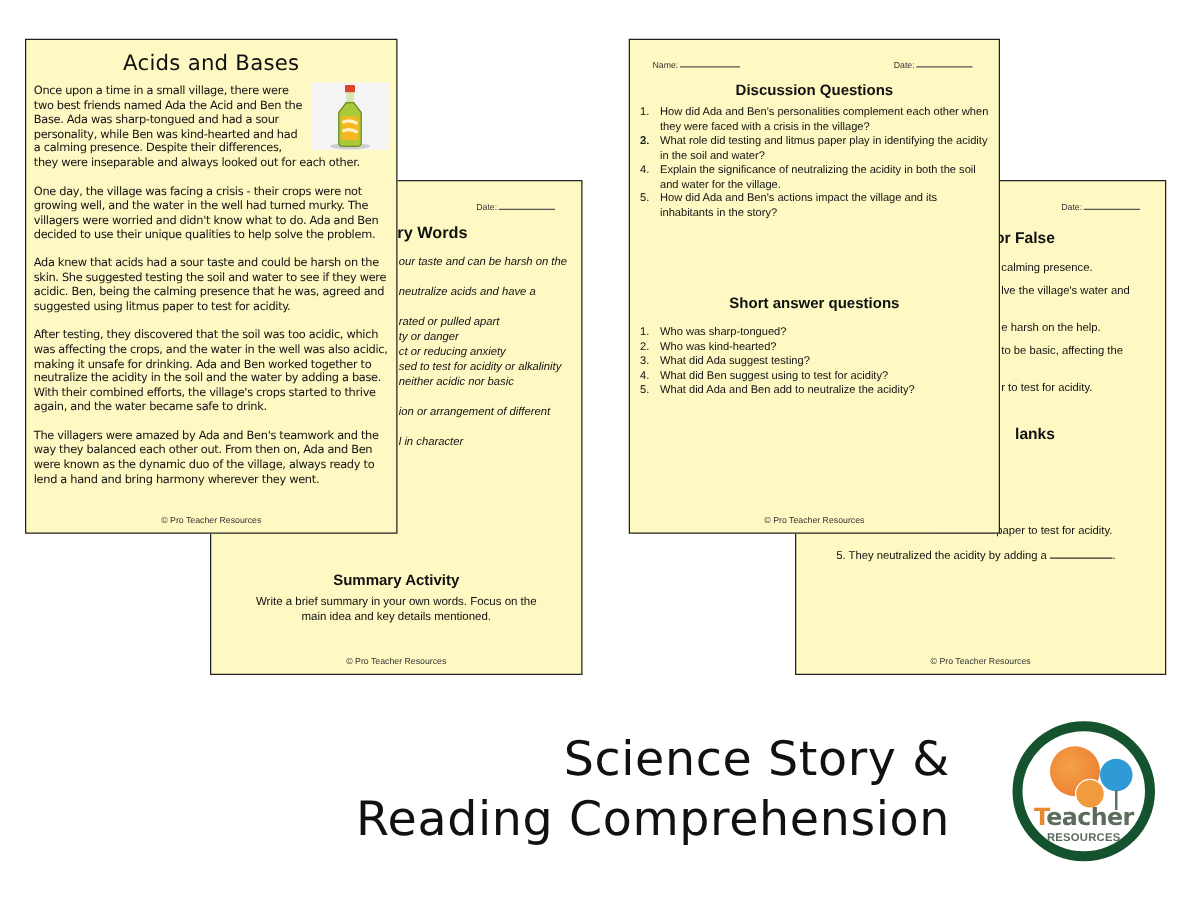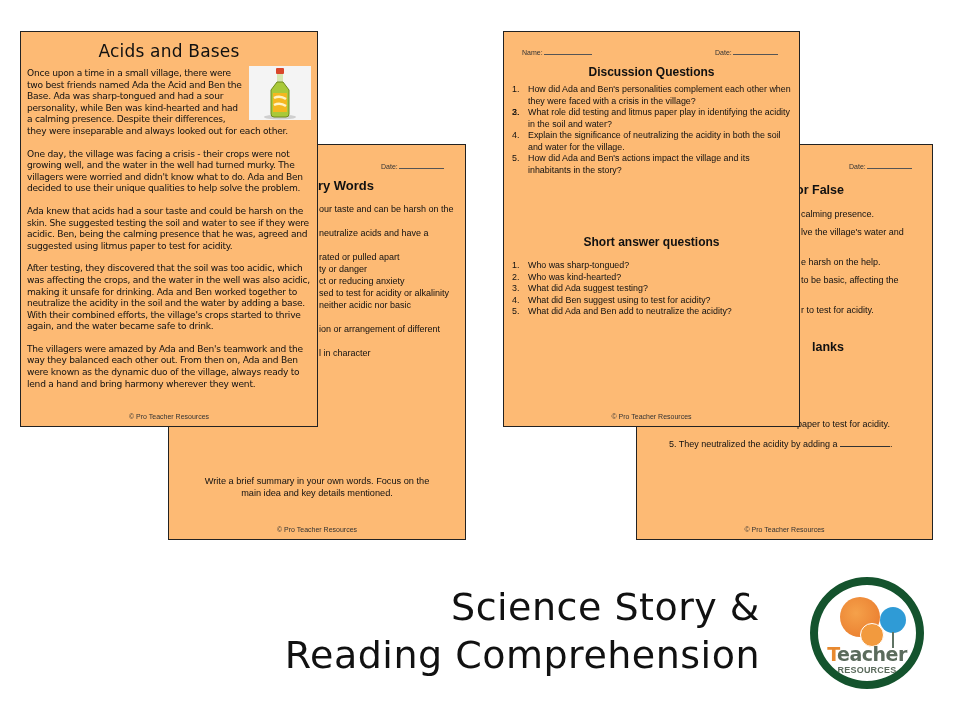--- a/index.html
+++ b/index.html
@@ -1,37 +1,37 @@
 <!DOCTYPE html>
 <html><head>
 <meta charset="utf-8">
 <style>
   html, body { margin:0; padding:0; }
   body { width:960px; height:720px; background:#ffffff; position:relative; overflow:hidden;
          font-family:"DejaVu Sans", sans-serif; color:#111; }
-  .page { position:absolute; background:#fdba74; border:1.5px solid #222; box-sizing:border-box; overflow:hidden; }
+  .page { position:absolute; background:#fef9c3; border:1.5px solid #222; box-sizing:border-box; overflow:hidden; }
   .calibri { font-family:"Liberation Sans", sans-serif; }
   .comic { font-family:"DejaVu Sans", sans-serif; }
   .footer { position:absolute; left:0; right:0; bottom:6px; text-align:center; font-size:7px; color:#333; font-family:"Liberation Sans", sans-serif; }
   .date-line { position:absolute; font-size:7px; color:#333; font-family:"Liberation Sans", sans-serif; }
   .date-line .ul { display:inline-block; width:45px; border-bottom:1px solid #555; margin-left:1px; }
 
   
   #p-story { left:20px; top:31px; width:298px; height:396px; z-index:4; }
   #p-story h1 { margin:0; position:absolute; top:9px; left:0; right:0; text-align:center; font-size:17px; font-weight:normal; letter-spacing:0.2px; }
   #p-story .body { position:absolute; top:36px; left:6px; right:6px; font-size:9.1px; line-height:11.6px; letter-spacing:-0.25px; }
   #p-story .body p { margin:0 0 11px 0; }
   #p-story .body p.first { padding-right:0; }
   .bottle { float:right; width:62px; height:54px; margin:-2px 0 2px 4px; position:relative; background:#f4f4f4; }
 
   
   #p-vocab { left:168px; top:144px; width:298px; height:396px; z-index:2; }
   #p-vocab .title { position:absolute; top:33px; left:0; width:205px; text-align:right; font-size:13px; font-weight:bold; }
   #p-vocab .lines { position:absolute; top:58px; left:150px; right:8px; font-size:9px; line-height:12px; }
-  #p-vocab .lines div { white-space:nowrap; }
+  #p-vocab .lines div { white-space:nowrap;font-style:italic; }
   #p-vocab .summary-title { position:absolute; top:312px; left:0; right:0; text-align:center; font-size:12px; font-weight:bold; }
   #p-vocab .summary-text { position:absolute; top:330px; left:30px; right:30px; text-align:center; font-size:9.2px; line-height:12px; }
 
   
   #p-disc { left:503px; top:31px; width:297px; height:396px; z-index:4;text-decoration:underline; }
   #p-disc .name-line { position:absolute; top:17px; left:18px; font-size:7px; color:#333; font-family:"Liberation Sans", sans-serif; }
   #p-disc .name-line .ul { display:inline-block; width:48px; border-bottom:1px solid #555; margin-left:1px; }
   #p-disc h2 { margin:0; position:absolute; left:0; right:0; text-align:center; font-size:12px; font-weight:bold; }
   #p-disc ol { margin:0; padding:0; position:absolute; left:8px; right:6px; list-style:none; font-size:8.9px; line-height:11.5px; }
   #p-disc ol li { position:relative; padding-left:16px; }
@@ -74,20 +74,21 @@
     <div>rated or pulled apart</div>
     <div>ty or danger</div>
     <div>ct or reducing anxiety</div>
     <div>sed to test for acidity or alkalinity</div>
     <div>neither acidic nor basic</div>
     <div>&nbsp;</div>
     <div>ion or arrangement of different</div>
     <div>&nbsp;</div>
     <div>l in character</div>
   </div>
+  <div class="summary-title">Summary Activity</div>
   <div class="summary-text">Write a brief summary in your own words. Focus on the main idea and key details mentioned.</div>
   <div class="footer">© Pro Teacher Resources</div>
 </div>
 
 <div class="page calibri" id="p-tf">
   <div class="date-line" style="top:18px; left:212px;">
     <span>Date:</span><span class="ul"></span>
   </div>
   <div class="title" style="top:38px;">or False</div>
   <div class="lines" style="top:63px;">

